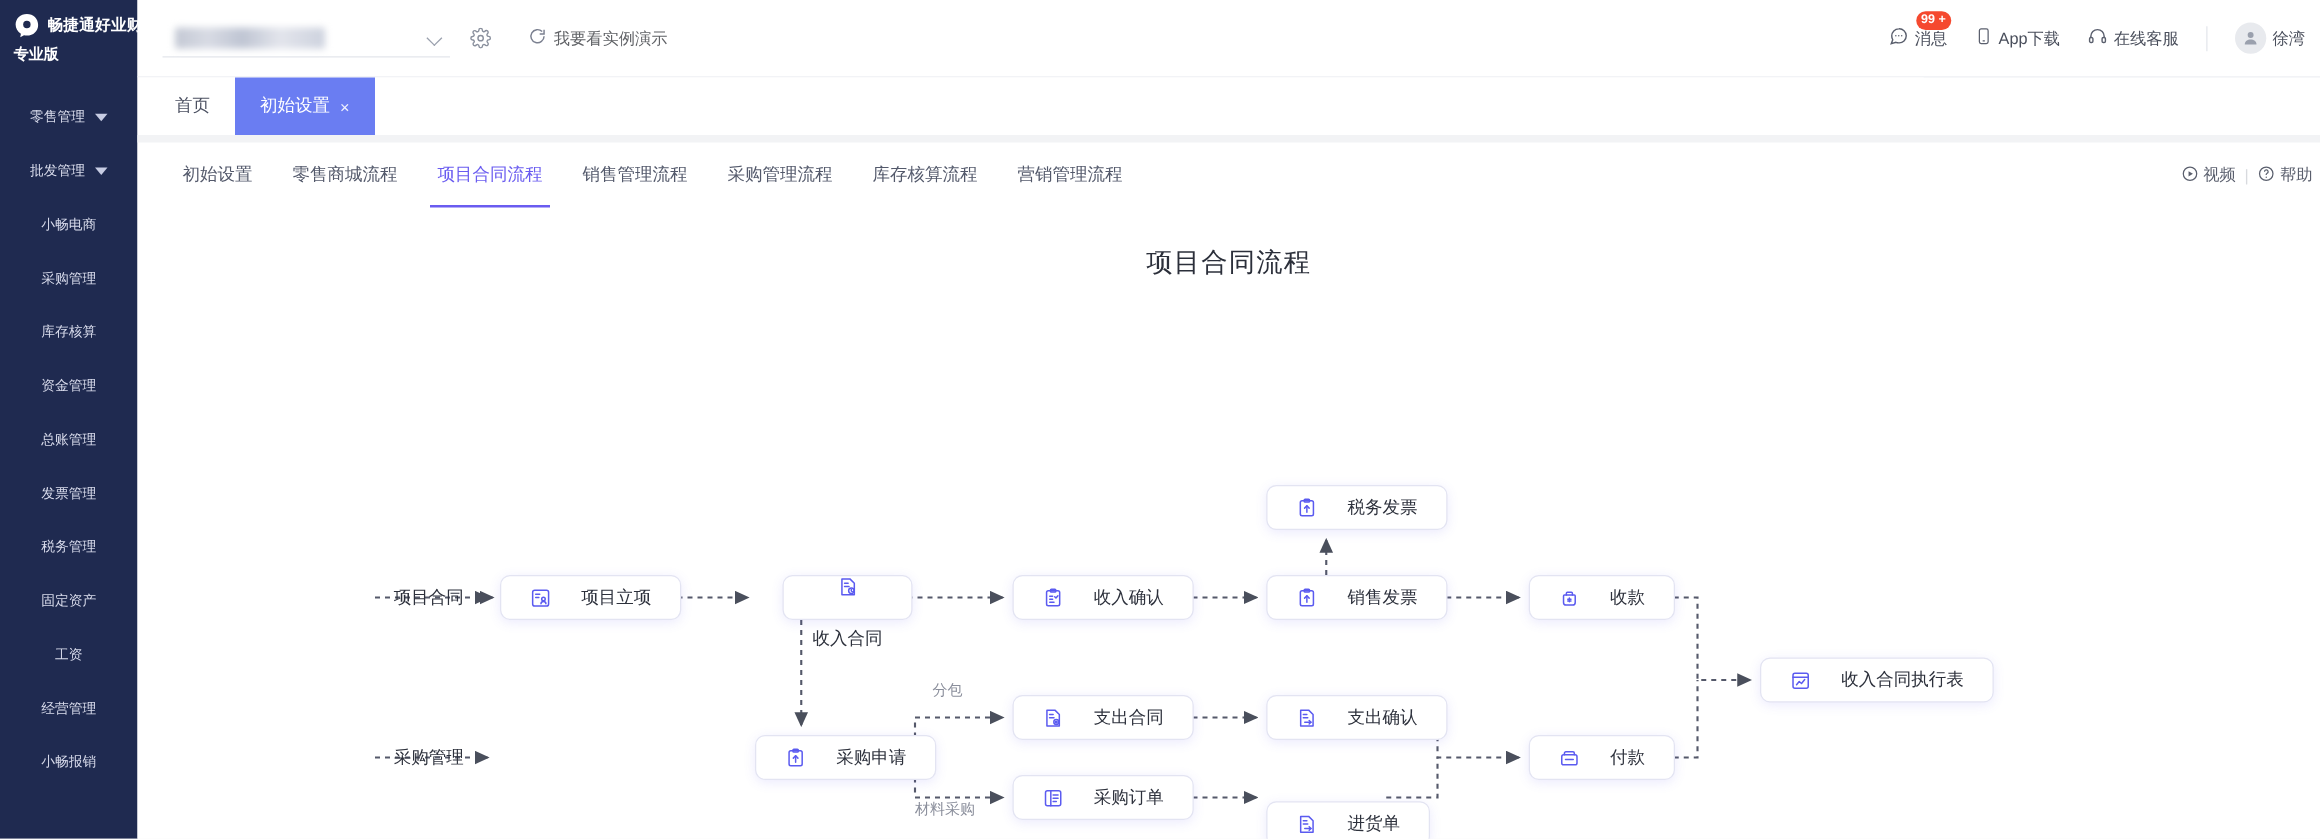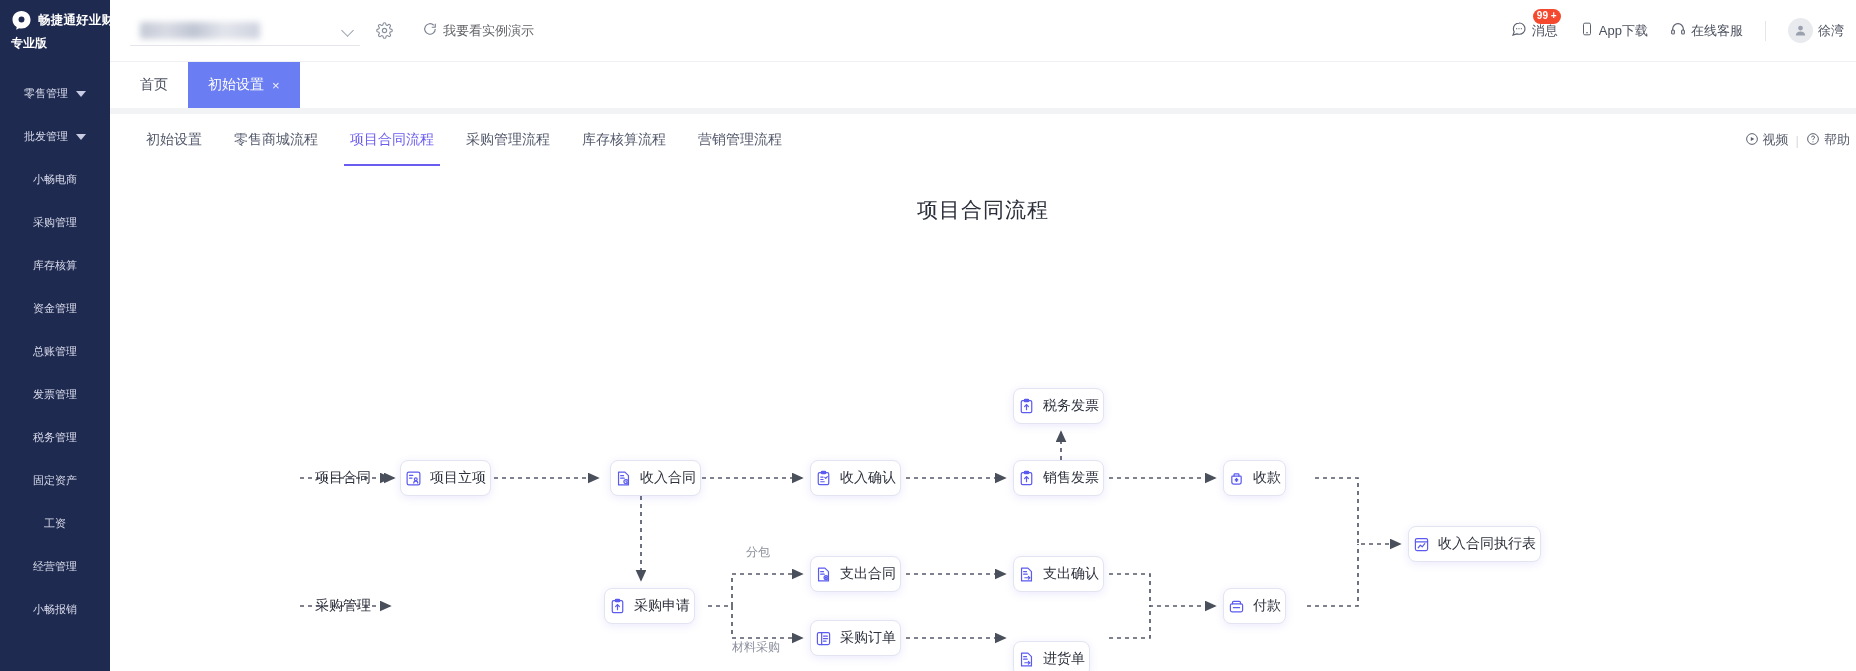--- a/index.html
+++ b/index.html
@@ -121,22 +121,22 @@
 
   .chart-title {
     text-align: center; font-size: 21px; color: #2b2f3a; margin-top: 30px;
     letter-spacing: 1px;
   }
 
   
   .canvas { position: relative; width: 1746px; height: 420px; }
   .node {
     position: absolute; height: 36px; border: 1px solid #e3e4f2; border-radius: 8px;
-    background: #fff; display: flex; align-items: center; gap: 8px;
-    padding: 0 4px; font-size: 14px; color: #2d313c; cursor: pointer;
+    background: #fff; display: flex; align-items: center; gap: 24px;
+    padding: 0 23px; font-size: 14px; color: #2d313c; cursor: pointer;
     box-shadow: 0 2px 9px rgba(102,92,240,.13);
     white-space: nowrap;
   }
   .node .ico { display: flex; align-items: center; flex: none; }
   .rowlabel {
     position: absolute; font-size: 14px; color: #2d313c;
   }
   .edgelabel {
     position: absolute; font-size: 12px; color: #8b8f9c; white-space: nowrap;
   }
@@ -281,20 +281,21 @@
       </div>
     </div>
 
   <div class="content">
 
     <div class="subtabs">
       <div id="subtabs" style="display:flex;align-items:center;">
           <div class="subtab">初始设置</div>
           <div class="subtab">零售商城流程</div>
           <div class="subtab active">项目合同流程</div>
+          <div class="subtab">销售管理流程</div>
           <div class="subtab">采购管理流程</div>
           <div class="subtab">库存核算流程</div>
           <div class="subtab">营销管理流程</div>
         </div>
       <div class="subtabs-right">
         <span class="sr-item">
           <span>
             <svg width="14" height="14" viewBox="0 0 24 24" fill="none" stroke="#5a5f6d" stroke-width="1.7">
               <circle cx="12" cy="12" r="9.2"></circle>
                 <path d="M10 8.4l6 3.6-6 3.6z" fill="#5a5f6d" stroke="none"></path>
@@ -385,21 +386,21 @@
               <svg width="17" height="17" viewBox="0 0 24 24" fill="none" stroke="#5b5bf0" stroke-width="1.7" stroke-linecap="round" stroke-linejoin="round">
                 <rect x="3" y="3" width="18" height="18" rx="2.4"></rect>
                 <line x1="6.4" y1="7.6" x2="11" y2="7.6"></line>
                 <line x1="6.4" y1="11.4" x2="10" y2="11.4"></line>
                 <circle cx="15.2" cy="13" r="2"></circle>
                 <path d="M12.4 18.4c0-1.7 1.3-2.6 2.8-2.6s2.8.9 2.8 2.6"></path>
               </svg>
             </span>
             <span>项目立项</span>
           </div>
-          <div class="node" style="left: 500px; top: 236px;">
+          <div class="node" style="left: 516px; top: 236px; flex-direction: column;">
             <span class="ico">
               <svg width="17" height="17" viewBox="0 0 24 24" fill="none" stroke="#5b5bf0" stroke-width="1.7" stroke-linecap="round" stroke-linejoin="round">
                 <path d="M5 3h9l5 5v13H5z"></path>
                 <line x1="8" y1="8" x2="12" y2="8"></line>
                 <line x1="8" y1="11.6" x2="13" y2="11.6"></line>
                 <circle cx="15.6" cy="16.4" r="3"></circle>
                 <path d="M15.6 15v1.6l1.1.7"></path>
               </svg>
             </span>
             <span>收入合同</span>

